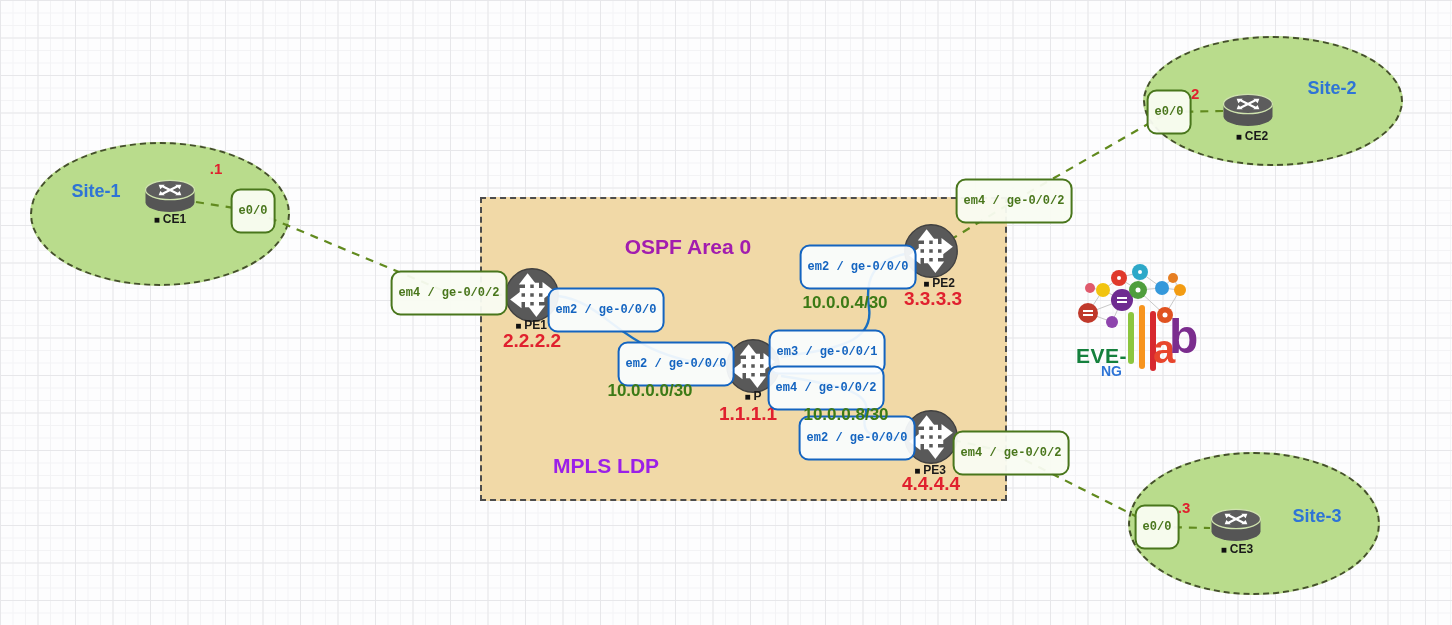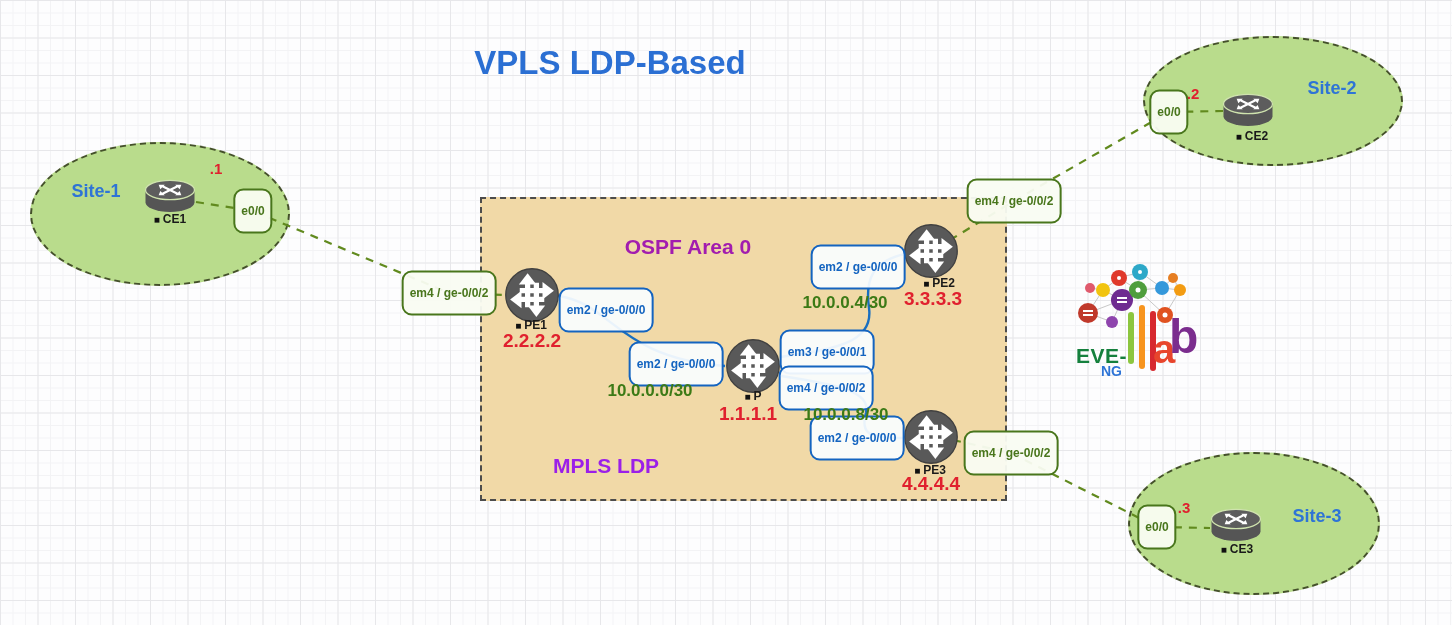--- a/index.html
+++ b/index.html
@@ -48,21 +48,21 @@
 
   .rname { position:absolute; transform:translate(-50%,-50%);
     font-size:12px; font-weight:bold; color:#1a1a1a; z-index:30; white-space:nowrap; }
   .rname .sq { font-size:10px; margin-right:3px; color:#111; }
 
   .loopback { position:absolute; transform:translate(-50%,-50%);
     color:#e0202e; font-weight:bold; font-size:19px; z-index:30; white-space:nowrap; }
 
   .pill { position:absolute; transform:translate(-50%,-50%);
     font-size:12px; font-weight:bold; border-radius:10px; padding:13px 6px;
-    white-space:nowrap; line-height:15px; z-index:30; }
+    white-space:nowrap; line-height:15px; z-index:30;font-family:Liberation Mono, monospace; }
   .pill.blue  { color:#1464c0; border:2px solid #1464c0; background:rgba(250,253,255,.93); }
   .pill.green { color:#49761c; border:2px solid #49761c; background:rgba(249,252,242,.95); }
 
   .net { position:absolute; transform:translate(-50%,-50%);
     color:#3c7a16; font-weight:bold; font-size:17px; z-index:30; white-space:nowrap; }
 
   .logo { position:absolute; left:1065px; top:255px; width:145px; height:135px; z-index:5; }
   .logo-eve { position:absolute; left:1076px; top:344px; font-size:21px; font-weight:bold;
     color:#15803d; z-index:6; letter-spacing:0.5px;text-align:right; }
   .logo-ng  { position:absolute; left:1101px; top:363px; font-size:14px; font-weight:bold;
@@ -70,21 +70,20 @@
   .logo-a { position:absolute; left:1153px; top:329px; font-size:40px; font-weight:bold;
     color:#e8452c; z-index:6; line-height:40px; }
   .logo-b { position:absolute; left:1169px; top:313px; font-size:48px; font-weight:bold;
     color:#7b2d8e; z-index:6; line-height:48px; }
 </style>
 </head>
 <body>
 
 <div class="canvas">
 
-  <div class="title">VPLS LDP-Based</div>
 
   <div class="ellipse" style="left:30px;top:142px;width:260px;height:144px"></div>
   <div class="ellipse" style="left:1143px;top:36px;width:260px;height:130px"></div>
   <div class="ellipse" style="left:1128px;top:452px;width:252px;height:143px"></div>
 
   <div class="core-rect" style="left:480px;top:197px;width:527px;height:304px"></div>
   <div class="core-ospf" style="left:688px;top:247px">OSPF Area 0</div>
   <div class="core-mpls" style="left:606px;top:466px">MPLS LDP</div>
 
   <div class="site-label" style="left:96px;top:191px">Site-1</div>

